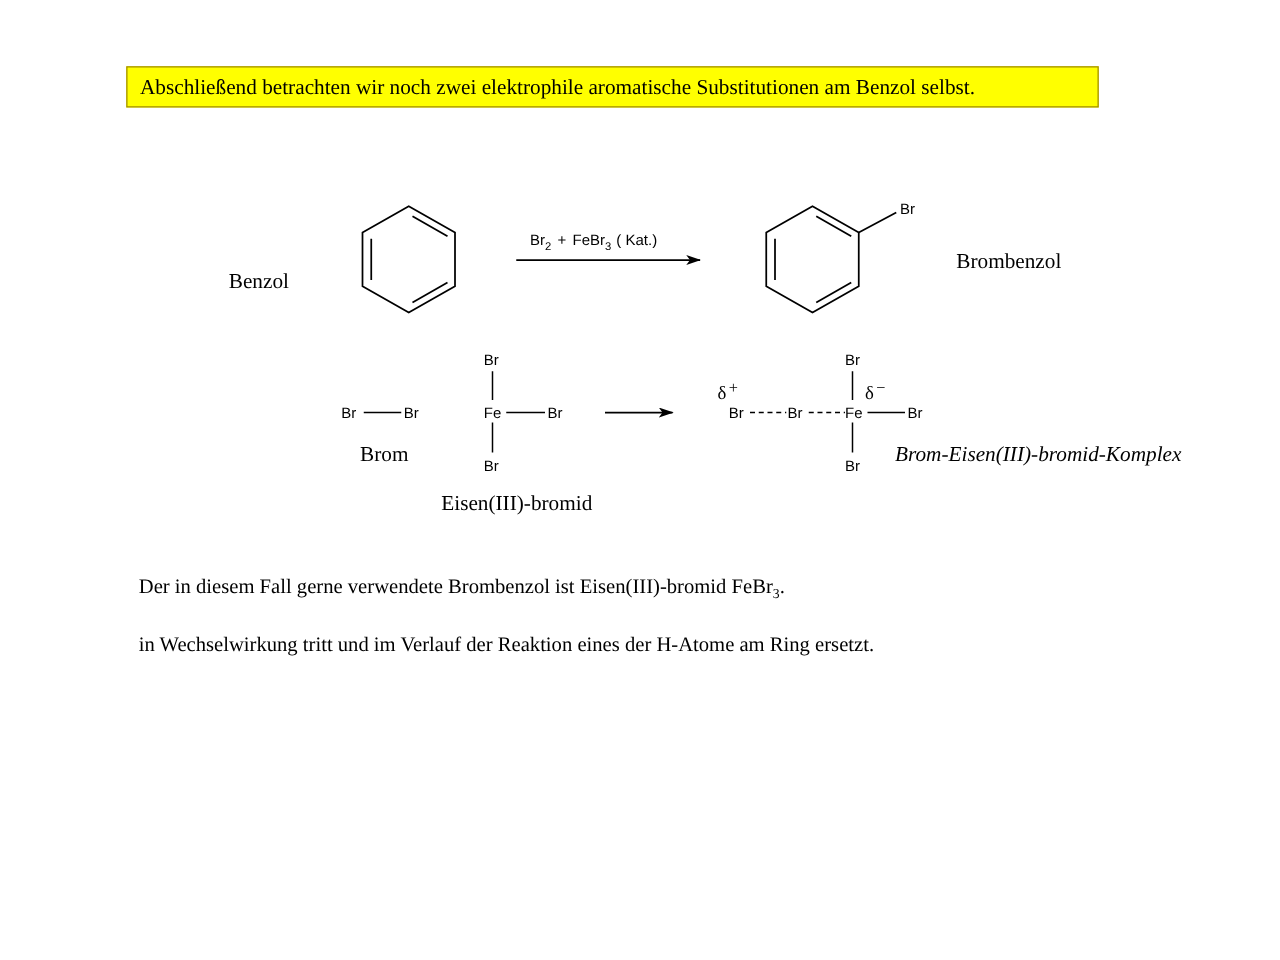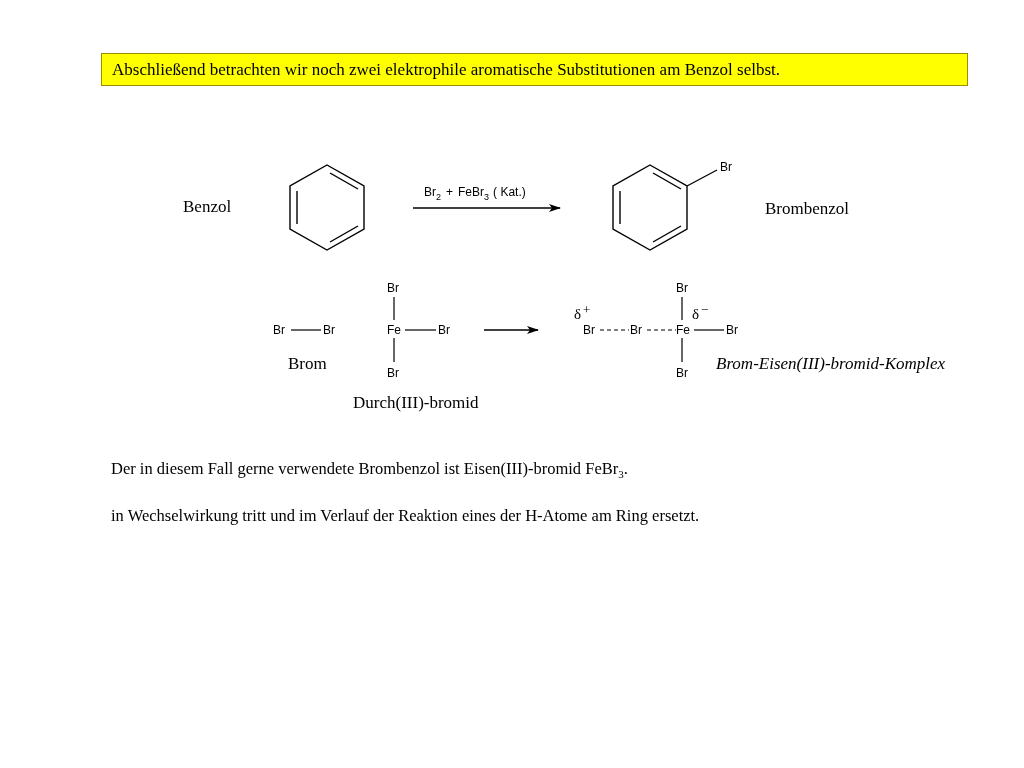--- a/index.html
+++ b/index.html
@@ -1,31 +1,31 @@
 <!DOCTYPE html>
 <html><head>
 <meta charset="utf-8">
 <style>
   html, body { margin:0; padding:0; background:#ffffff; }
   body { width:1024px; height:768px; position:relative; overflow:hidden; font-family:"Liberation Serif", serif; color:#000; }
-  .banner { position:absolute; left:101px; top:53px; width:867px; height:33px; background:#ffff00; border:1px solid #a08c00; box-sizing:border-box; }
+  .banner { position:absolute; left:101px; top:53px; width:778px; height:33px; background:#ffff00; border:1px solid #a08c00; box-sizing:border-box; }
   .banner span { position:absolute; left:10px; top:6px; font-size:17px; white-space:nowrap; }
   .label { position:absolute; font-size:17px; white-space:nowrap; font-family:"Liberation Serif", serif; }
   svg.chem { position:absolute; left:0; top:0; }
   .sans { font-family:"Liberation Sans", sans-serif; }
   .para { position:absolute; left:111px; font-size:16.5px; line-height:23px; white-space:nowrap; }
 </style>
 </head>
 <body>
 
 <div class="banner">
   <span>Abschließend betrachten wir noch zwei elektrophile aromatische Substitutionen am Benzol selbst.</span>
 </div>
 
-<div class="label" style="left:183px; top:197px;">Benzol</div>
+<div class="label" style="left:183px; top:215px;">Benzol</div>
 <div class="label" style="left:765px; top:199px;">Brombenzol</div>
 
 <svg class="chem" width="1024" height="768">
   <defs>
     <marker id="arrowhead" markerWidth="12" markerHeight="8" refX="11" refY="4" orient="auto" markerUnits="userSpaceOnUse">
       <path d="M0,0 L12,4 L0,8 L3,4 Z" fill="#000"></path>
     </marker>
   </defs>
 
   <g stroke="#000" stroke-width="1.4" fill="none">
@@ -78,21 +78,21 @@
     <text x="676" y="334">Fe</text>
     <text x="692" y="319" font-family="Liberation Serif, serif" font-size="15"><tspan>δ</tspan><tspan dx="2" dy="-5" font-size="13">−</tspan></text>
     <line x1="694" y1="330" x2="724" y2="330" stroke="#000" stroke-width="1.2"></line>
     <text x="726" y="334">Br</text>
     <line x1="682" y1="338" x2="682" y2="362" stroke="#000" stroke-width="1.2"></line>
     <text x="676" y="377">Br</text>
   </g>
 </svg>
 
 <div class="label" style="left:288px; top:354px;">Brom</div>
-<div class="label" style="left:353px; top:393px;">Durch(III)-bromid</div>
+<div class="label" style="left:353px; top:393px;">Eisen(III)-bromid</div>
 <div class="label" style="left:716px; top:354px;font-style:italic;">Brom-Eisen(III)-bromid-Komplex</div>
 
 <div class="para" style="top:457px;">
   <span>Der in diesem Fall gerne verwendete Brombenzol ist Eisen(III)-bromid FeBr</span><sub style="font-size:11px;">3</sub><span>.</span>
 </div>
 <div class="para" style="top:504px;">
   <div>in Wechselwirkung tritt und im Verlauf der Reaktion eines der H-Atome am Ring ersetzt.</div>
 </div>
 
 </body></html>

